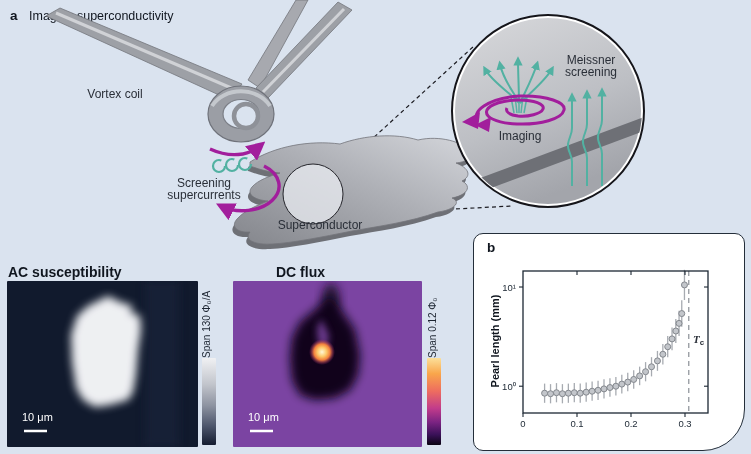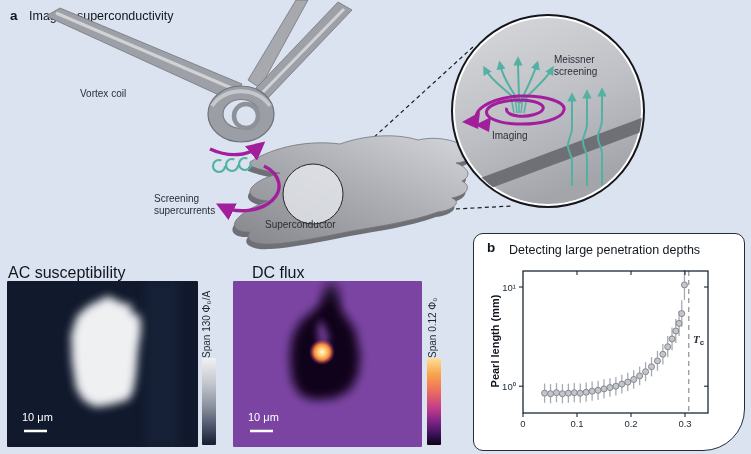--- a/index.html
+++ b/index.html
@@ -7,23 +7,23 @@
     position:relative; width:751px; height:454px; overflow:hidden;
     background:#dae3ef;
     font-family:"Liberation Sans", sans-serif;
     color:#151c26;
   }
   .abs{position:absolute;}
   
   .panel-label{font-weight:bold; font-size:13.5px; color:#10161f;}
   .panel-title{font-size:12.5px; color:#10161f;}
   
-  .diagram-label{font-size:10px; color:#2a2f38; line-height:12px; text-align:left;}
-  
-  .img-header{font-weight:normal; font-size:16px; color:#10161f;}
+  .diagram-label{font-size:12px; color:#2a2f38; line-height:12px; text-align:center;}
+  
+  .img-header{font-weight:bold; font-size:14px; color:#10161f;}
   .scan-img{border-radius:1px; overflow:hidden;}
   .colorbar{width:14px; border-radius:1px;}
   .cb-ac{background:linear-gradient(180deg,#f0f1f3 0%,#c2c5cc 30%,#8c92a0 55%,#4d566c 78%,#141c30 100%);}
   .cb-dc{background:linear-gradient(180deg,#fce09a 0%,#f9a64b 18%,#ee6d5f 38%,#c13b8b 58%,#7a2382 74%,#3a1158 88%,#0a0412 100%);}
   .cb-label{
     writing-mode:vertical-rl; transform:rotate(180deg);
     font-size:10px; color:#1c2430; white-space:nowrap; line-height:14px;
   }
   
   #panel-b{
@@ -138,42 +138,42 @@
         </g>
 
         <path d="M478,122 C470,112 488,98 519,96 C548,95 566,103 564,110 C562,119 540,125 517,124 C496,123 484,117 487,110 C490,104 504,100 519,100 C534,100 545,104 543,109 C541,114 528,117 518,116 C510,115 505,112 507,108" fill="none" stroke="#a21e9c" stroke-width="3"></path>
         <polygon points="462,122 480,112 478,129" fill="#a21e9c"></polygon>
         <polygon points="475,125 491,117 489,132" fill="#a21e9c"></polygon>
       </g>
     </g>
   </svg>
 
   <div class="abs diagram-label" style="left:80px;top:88px;width:70px;">Vortex coil</div>
-  <div class="abs diagram-label" style="left:154px;top:177px;width:100px;margin-top:16px;">Screening supercurrents</div>
+  <div class="abs diagram-label" style="left:154px;top:177px;width:100px;">Screening supercurrents</div>
   <div class="abs diagram-label" style="left:265px;top:219px;width:110px;">Superconductor</div>
   <div class="abs diagram-label" style="left:554px;top:54px;width:74px;">Meissner screening</div>
   <div class="abs diagram-label" style="left:492px;top:130px;width:56px;">Imaging</div>
 
   <span class="abs img-header" style="left:8px;top:264px;">AC susceptibility</span>
   <svg class="abs scan-img" style="left:7px;top:281px;" width="191" height="166" viewBox="0 0 191 166">
     <defs>
         <filter id="blurA" x="-40%" y="-40%" width="180%" height="180%">
           <feGaussianBlur stdDeviation="4.5"></feGaussianBlur>
         </filter>
       </defs>
     <rect width="191" height="166" fill="#111a2d"></rect>
     <rect x="138" y="0" width="34" height="166" fill="#1b2740" opacity="0.5" filter="url(#blurA)"></rect>
     <polygon filter="url(#blurA)" fill="#f6f7f9" opacity="0.97" points="101,15 113,21 126,25 123,31 133,35 134,49 131,69 129,94 126,111 121,119 103,124 88,126 76,119 69,107 65,81 64,54 70,35 81,25"></polygon>
     <text x="15" y="140" fill="#ffffff" font-size="11" font-family="Liberation Sans, sans-serif">10 μm</text>
     <line x1="17" y1="150" x2="40" y2="150" stroke="#ffffff" stroke-width="2.5"></line>
   </svg>
   <div class="abs cb-label" style="left:200px;top:282px;height:76px;">Span 130 Φ₀/A</div>
   <div class="abs colorbar cb-ac" style="left:202px;top:358px;height:87px;"></div>
 
-  <span class="abs img-header" style="left:220px;top:264px;padding-left:32px;">DC flux</span>
+  <span class="abs img-header" style="left:244px;top:264px;padding-left:32px;">DC flux</span>
   <svg class="abs scan-img" style="left:233px;top:281px;" width="189" height="166" viewBox="0 0 189 166">
     <defs>
       <filter id="blurD" x="-40%" y="-40%" width="180%" height="180%">
           <feGaussianBlur stdDeviation="5"></feGaussianBlur>
         </filter>
       <filter id="blurD2" x="-60%" y="-60%" width="220%" height="220%">
           <feGaussianBlur stdDeviation="3.5"></feGaussianBlur>
         </filter>
       <radialGradient id="vortexSpot">
         <stop offset="0" stop-color="#fff8d8"></stop>
@@ -188,21 +188,20 @@
     <polygon filter="url(#blurD2)" fill="#7b44a2" opacity="0.85" points="88,38 96,54 94,68 85,61 84,47"></polygon>
     <circle cx="89" cy="71" r="13" fill="url(#vortexSpot)"></circle>
     <text x="15" y="140" fill="#ffffff" font-size="11" font-family="Liberation Sans, sans-serif">10 μm</text>
     <line x1="17" y1="150" x2="40" y2="150" stroke="#ffffff" stroke-width="2.5"></line>
   </svg>
   <div class="abs cb-label" style="left:426px;top:282px;height:76px;">Span 0.12 Φ₀</div>
   <div class="abs colorbar cb-dc" style="left:427px;top:358px;height:87px;"></div>
 
   <div id="panel-b" class="abs">
     <span class="abs panel-label">b</span>
-    <span class="abs panel-title">Detecting large penetration depths</span>
     <svg id="chart" class="abs" style="left:0;top:0;" width="270" height="215" viewBox="0 0 270 215">
         <line x1="214.77641564506712" y1="37" x2="214.77641564506712" y2="179" stroke="#8a8f96" stroke-width="1.2" stroke-dasharray="5 4"></line>
         <line x1="70.59953298307065" y1="149.60042932765288" x2="70.59953298307065" y2="168.82815359131948" stroke="#a7abb1" stroke-width="1.3"></line>
         <line x1="76.53940455341505" y1="150.11030220344617" x2="76.53940455341505" y2="169.3380264671128" stroke="#a7abb1" stroke-width="1.3"></line>
         <line x1="82.47927612375949" y1="149.0965200140764" x2="82.47927612375949" y2="168.32424427774302" stroke="#a7abb1" stroke-width="1.3"></line>
         <line x1="88.41914769410391" y1="150.11030220344617" x2="88.41914769410391" y2="169.3380264671128" stroke="#a7abb1" stroke-width="1.3"></line>
         <line x1="94.35901926444834" y1="149.60042932765288" x2="94.35901926444834" y2="168.82815359131948" stroke="#a7abb1" stroke-width="1.3"></line>
         <line x1="100.29889083479276" y1="149.0965200140764" x2="100.29889083479276" y2="168.32424427774302" stroke="#a7abb1" stroke-width="1.3"></line>
         <line x1="106.23876240513718" y1="149.60042932765288" x2="106.23876240513718" y2="168.82815359131948" stroke="#a7abb1" stroke-width="1.3"></line>
         <line x1="112.1786339754816" y1="148.59843637222355" x2="112.1786339754816" y2="167.82616063589018" stroke="#a7abb1" stroke-width="1.3"></line>

